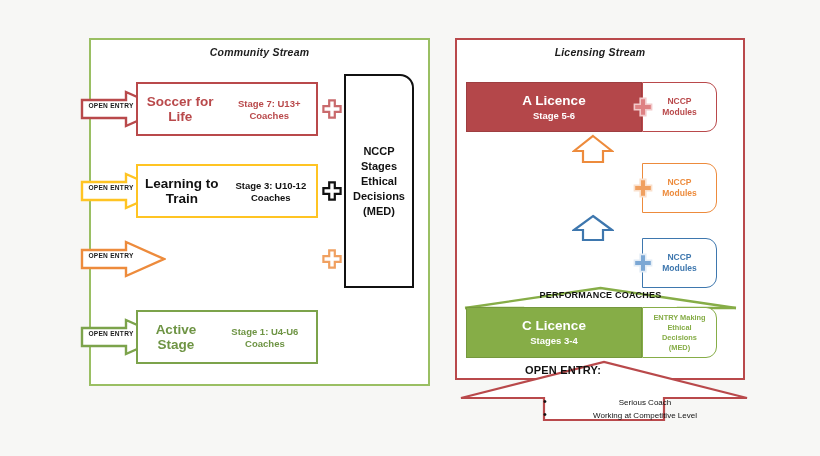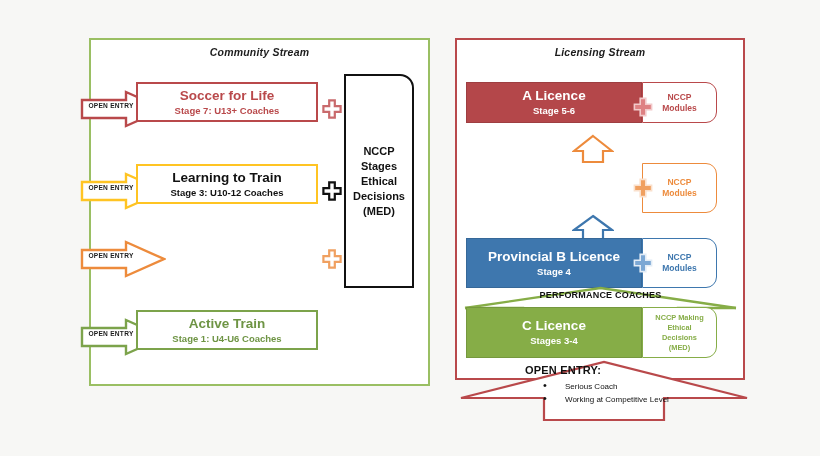--- a/index.html
+++ b/index.html
@@ -23,23 +23,23 @@
     color:#1c1c1c;letter-spacing:.2px;
   }
 
   
   .ttl{font-weight:bold;font-size:13.5px;line-height:15px;}
   .sub{font-weight:bold;font-size:9.5px;line-height:12px;margin-top:2px;}
 
   
   .row{position:absolute;height:54px;}
   .row .bar{
-    position:absolute;left:56px;top:0;width:182px;height:40px;
+    position:absolute;left:56px;top:0;width:182px;height:54px;
     box-sizing:border-box;border:2px solid;background:#fff;
-    display:flex;flex-direction:column;align-items:center;justify-content:center;
+    display:flex;flex-direction:row;align-items:center;justify-content:center;
     text-align:center;
   }
   .arrow-open{
     position:absolute;left:0;top:8px;width:86px;height:38px;
   }
   .open-label{
     position:absolute;left:5px;top:20px;width:52px;
     font-size:6.6px;font-weight:bold;letter-spacing:.25px;
     color:#1c1c1c;text-align:center;
   }
@@ -75,21 +75,21 @@
 
   #perf-band{position:absolute;left:463px;top:286px;width:275px;height:24px;}
   #perf-label{
     position:absolute;left:463px;top:290px;width:275px;text-align:center;
     font-size:9px;font-weight:bold;color:#111;letter-spacing:.2px;
   }
 
   #open-entry-banner{position:absolute;left:459px;top:360px;width:290px;height:62px;}
   #oe-text{position:absolute;left:525px;top:364px;width:200px;color:#111;}
   #oe-title{font-size:11px;font-weight:bold;letter-spacing:.2px;}
-  #oe-list{margin:4px 0 0 0;padding:0;list-style:none;}
+  #oe-list{margin:20px 0 0 0;padding:0;list-style:none;text-align:center;}
   #oe-list li{font-size:8px;line-height:13px;position:relative;padding-left:40px;}
   #oe-list li::before{content:"\2022";position:absolute;left:18px;top:-1px;font-size:11px;}
 </style>
 </head>
 <body>
 
 <div class="canvas">
 
   <div class="panel" id="community-panel">
     <div class="panel-title">Community Stream</div>
@@ -132,40 +132,40 @@
       <path d="M7.2,1.4 L12.8,1.4 L12.8,7.2 L18.6,7.2 L18.6,12.8 L12.8,12.8 L12.8,18.6 L7.2,18.6 L7.2,12.8 L1.4,12.8 L1.4,7.2 L7.2,7.2 Z" fill="#fff" stroke="#F0A060" stroke-width="2.2" stroke-linejoin="miter"></path>
     </svg>
   </div>
 
   <div class="row" style="left:80px;top:310px;width:250px;">
     <svg class="arrow-open" viewBox="0 0 86 38" preserveAspectRatio="none">
       <path d="M2,10 L46,10 L46,2 L84,19 L46,36 L46,28 L2,28 Z" fill="#ffffff" stroke="#7CA34B" stroke-width="2.4" stroke-linejoin="miter"></path>
     </svg>
     <div class="open-label">OPEN ENTRY</div>
     <div class="bar" style="border-color:#7CA34B;">
-      <div class="ttl" style="color:#6E9444;">Active Train</div>
+      <div class="ttl" style="color:#6E9444;">Active Stage</div>
       <div class="sub" style="color:#6E9444;">Stage 1: U4-U6 Coaches</div>
     </div>
   </div>
 
   <div id="med-box">
     <div>
       <div>NCCP</div>
       <div>Stages</div>
       <div>Ethical</div>
       <div>Decisions</div>
       <div>(MED)</div>
     </div>
   </div>
 
   <div class="panel" id="licensing-panel">
     <div class="panel-title">Licensing Stream</div>
   </div>
 
-  <div class="lic" style="left:466px;top:82px;width:251px;height:41px;">
+  <div class="lic" style="left:466px;top:82px;width:251px;height:50px;">
     <div class="main" style="width:176px;background:#B4474A;">
       <div class="ttl">A Licence</div>
       <div class="sub">Stage 5-6</div>
     </div>
     <div class="modules" style="left:176px;width:75px;border-color:#B9494B;color:#B9494B;">
       <div>NCCP</div>
       <div>Modules</div>
     </div>
     <svg class="plus" style="left:167px;top:15px;width:20px;height:20px;" viewBox="0 0 20 20">
       <path d="M7.2,1.4 L12.8,1.4 L12.8,7.2 L18.6,7.2 L18.6,12.8 L12.8,12.8 L12.8,18.6 L7.2,18.6 L7.2,12.8 L1.4,12.8 L1.4,7.2 L7.2,7.2 Z" fill="#DE8183" stroke="#F2C9CA" stroke-width="1.6" stroke-linejoin="miter"></path>
@@ -184,24 +184,20 @@
     <svg class="plus" style="left:167px;top:15px;width:20px;height:20px;" viewBox="0 0 20 20">
       <path d="M7.2,1.4 L12.8,1.4 L12.8,7.2 L18.6,7.2 L18.6,12.8 L12.8,12.8 L12.8,18.6 L7.2,18.6 L7.2,12.8 L1.4,12.8 L1.4,7.2 L7.2,7.2 Z" fill="#F0A060" stroke="#FAE0CC" stroke-width="1.6" stroke-linejoin="miter"></path>
     </svg>
   </div>
 
   <svg class="up-arrow" style="left:572px;top:214px;width:42px;height:28px;" viewBox="0 0 42 28">
     <path d="M21,2 L40,16 L31,16 L31,26 L11,26 L11,16 L2,16 Z" fill="#ffffff" stroke="#3E77AE" stroke-width="2.2" stroke-linejoin="miter"></path>
   </svg>
 
   <div class="lic" style="left:466px;top:238px;width:251px;height:50px;">
-    <div class="main" style="width:176px;background:#3E77AE;">
-      <div class="ttl">Provincial B Licence</div>
-      <div class="sub">Stage 4</div>
-    </div>
     <div class="modules" style="left:176px;width:75px;border-color:#3E77AE;color:#3E77AE;">
       <div>NCCP</div>
       <div>Modules</div>
     </div>
     <svg class="plus" style="left:167px;top:15px;width:20px;height:20px;" viewBox="0 0 20 20">
       <path d="M7.2,1.4 L12.8,1.4 L12.8,7.2 L18.6,7.2 L18.6,12.8 L12.8,12.8 L12.8,18.6 L7.2,18.6 L7.2,12.8 L1.4,12.8 L1.4,7.2 L7.2,7.2 Z" fill="#7BA7D4" stroke="#E2ECF6" stroke-width="1.6" stroke-linejoin="miter"></path>
     </svg>
   </div>
 
   <svg id="perf-band" viewBox="0 0 275 24" preserveAspectRatio="none">
@@ -209,21 +205,21 @@
     <path d="M2,22 L60,22 L60,34 M273,22 L215,22 L215,34" fill="none" stroke="#86AD47" stroke-width="2.4"></path>
   </svg>
   <div id="perf-label">PERFORMANCE COACHES</div>
 
   <div class="lic" style="left:466px;top:307px;width:280px;height:51px;">
     <div class="main" style="width:176px;background:#86AD47;">
       <div class="ttl">C Licence</div>
       <div class="sub">Stages 3-4</div>
     </div>
     <div class="modules" style="left:176px;width:75px;border-color:#86AD47;color:#86AD47;font-size:7.4px;line-height:10px;">
-      <div>NCCP Making</div>
+      <div>ENTRY Making</div>
       <div>Ethical</div>
       <div>Decisions</div>
       <div>(MED)</div>
     </div>
   </div>
 
   <svg id="open-entry-banner" viewBox="0 0 290 62" preserveAspectRatio="none">
     <path d="M2,38 L145,2 L288,38 L205,38 L205,60 L85,60 L85,38 Z" fill="#ffffff" stroke="#B9494B" stroke-width="2.2" stroke-linejoin="miter"></path>
   </svg>
   <div id="oe-text">

